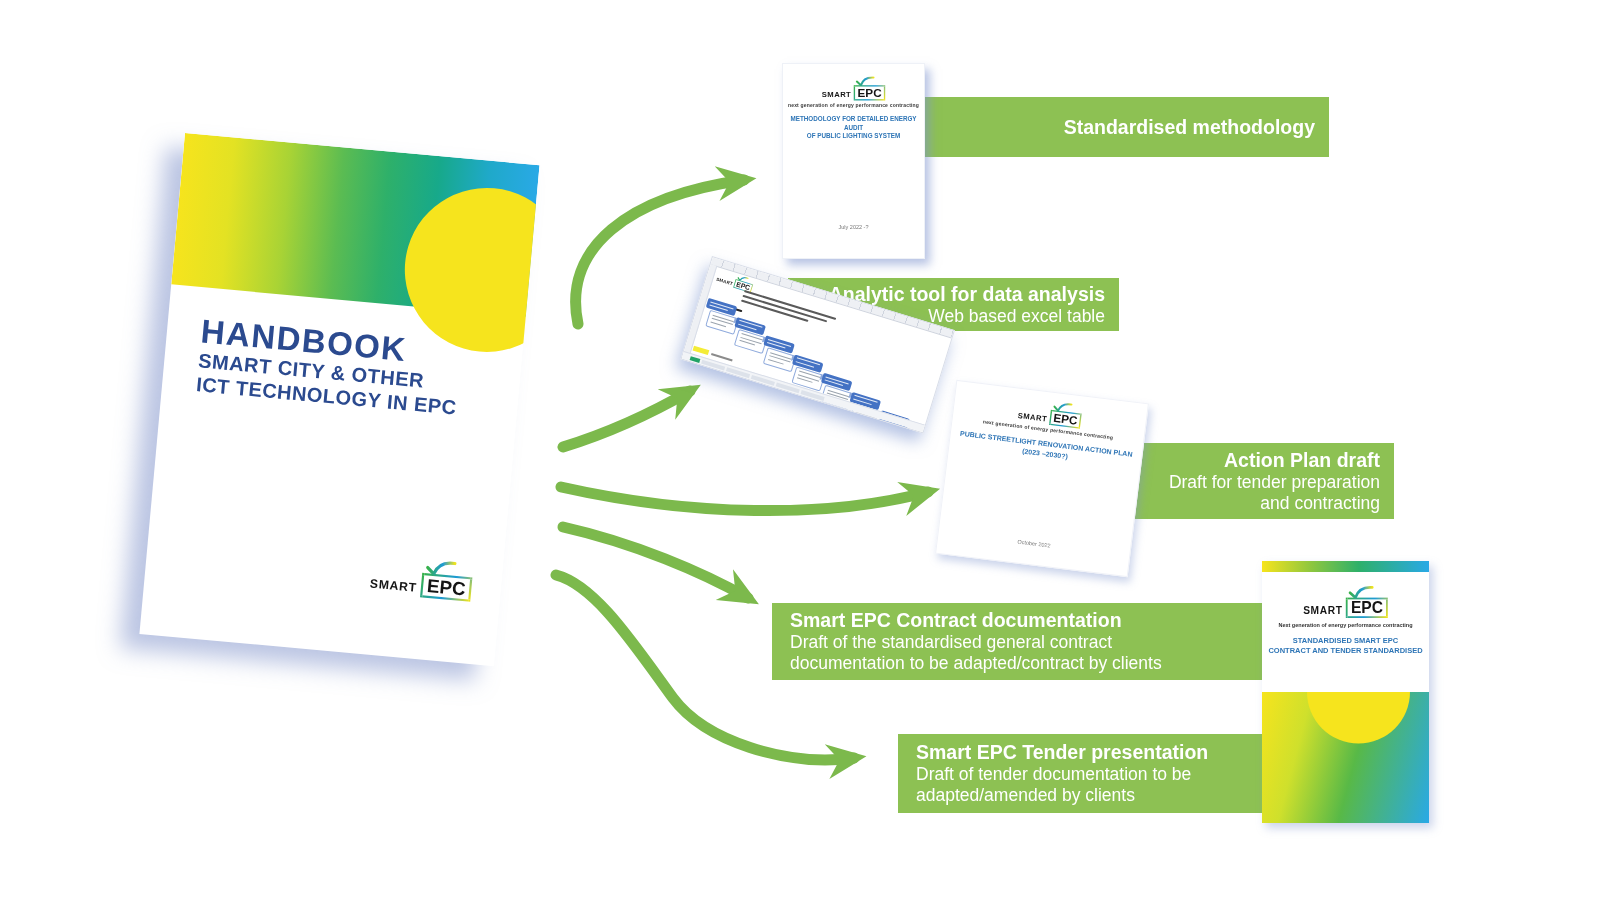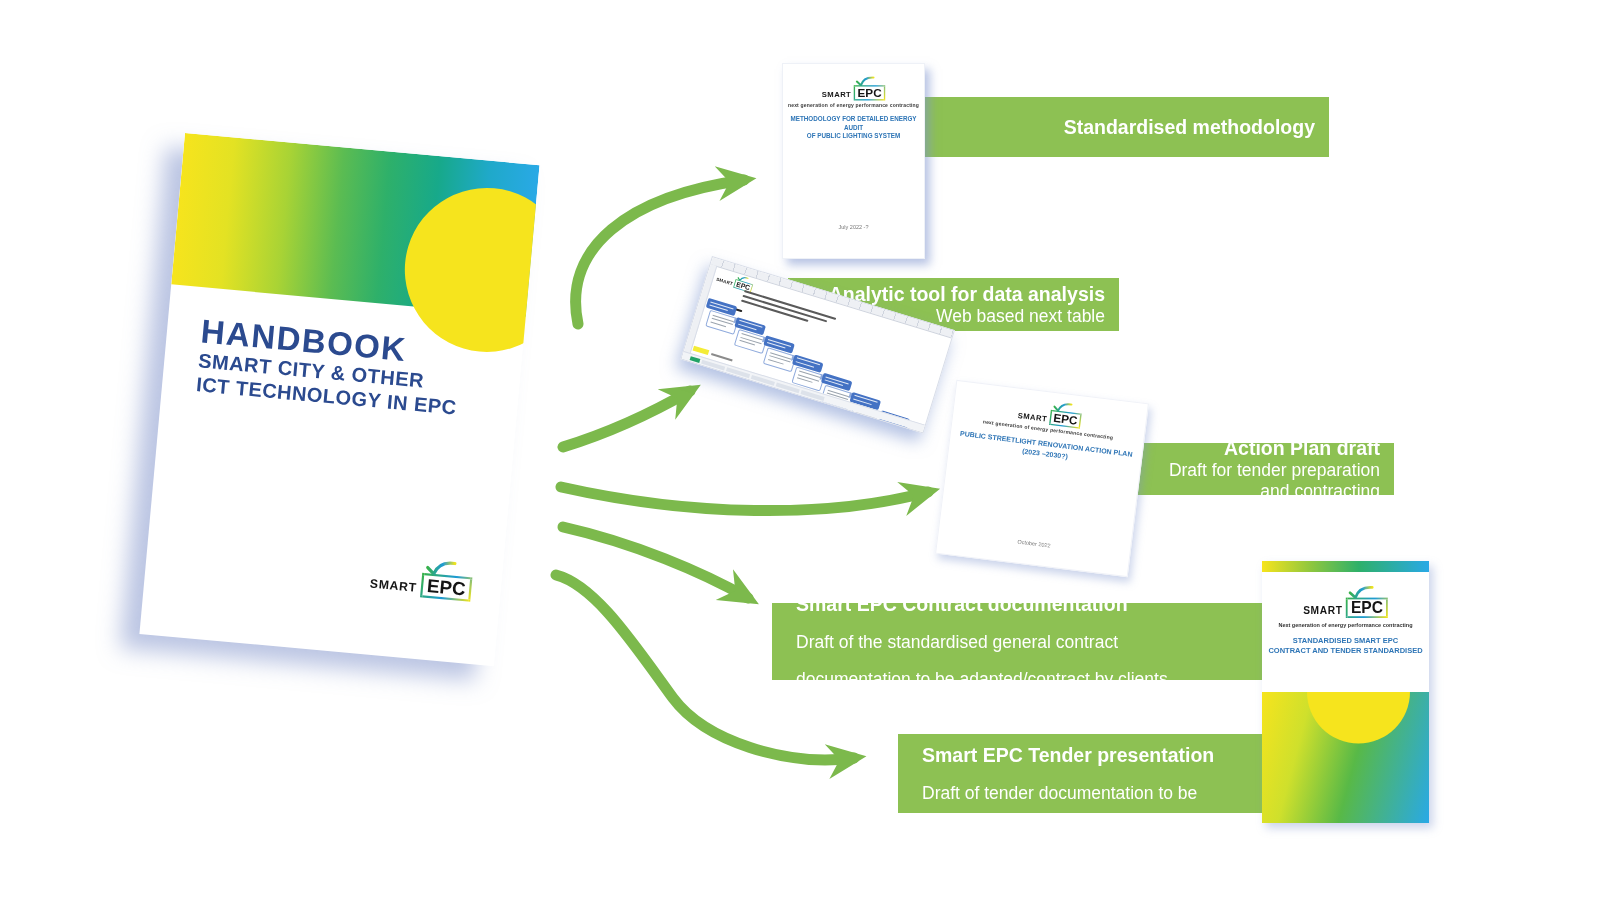--- a/index.html
+++ b/index.html
@@ -44,24 +44,24 @@
   .doc-action .pg-logo{margin-top:10px;transform:scale(.45);transform-origin:top center;height:22px;}
   .doc-action .tagline{margin-top:2px;}
   .doc-action .doc-title{margin-top:7px;font-size:7px;line-height:1.4;padding:0 4px;}
   .doc-action .doc-footer{bottom:18px;}
 
   
   .banner{background:var(--banner_green);color:#fff;z-index:2;display:flex;flex-direction:column;justify-content:center;line-height:1.18;}
   .banner .b-title{font-weight:bold;font-size:19.5px;}
   .banner .b-sub{font-size:17.5px;}
   .banner.right{text-align:right;padding-right:14px;}
-  .banner.left{text-align:left;padding-left:24px;gap:16px;}
+  .banner.left{text-align:left;padding-left:18px;}
   .banner-methodology{left:920px;top:97px;width:395px;height:60px;}
   .banner-analytic{left:788px;top:278px;width:317px;height:53px;}
-  .banner-actionplan{left:1125px;top:443px;width:255px;height:52px;clip-path:polygon(13px 0,100% 0,100% 100%,0 100%);}
+  .banner-actionplan{left:1125px;top:443px;width:255px;height:76px;clip-path:polygon(13px 0,100% 0,100% 100%,0 100%);}
   .banner-contract{left:772px;top:603px;width:494px;height:77px;}
   .banner-tender{left:898px;top:734px;width:368px;height:79px;}
 
   
   .sheet{left:712px;top:256px;width:252px;height:106px;background:#fff;border:1px solid #d8dde8;transform:rotate(17deg);transform-origin:0 0;z-index:3;box-shadow:-2px 10px 16px rgba(120,145,205,.55);overflow:hidden;}
   .sheet-colhead{position:absolute;top:0;left:0;right:0;height:7px;background:repeating-linear-gradient(90deg,#eef0f4 0 11px,#cfd4de 11px 12px);border-bottom:1px solid #cfd4de;}
   .sheet-rowhead{position:absolute;top:7px;left:0;bottom:7px;width:6px;background:#eef0f4;border-right:1px solid #d8dde8;}
   .sheet-logo{position:absolute;left:10px;top:10px;transform:scale(.26);transform-origin:top left;}
   .sheet-textline{position:absolute;height:2px;background:#5a5a5a;border-radius:1px;}
   .flow-box{position:absolute;width:30px;height:10px;background:var(--excel_blue);border-radius:2px;}
@@ -150,21 +150,21 @@
     </div>
     <div class="doc-footer">July 2022 -?</div>
   </div>
 
   <div class="abs banner right banner-methodology">
     <div class="b-title">Standardised methodology</div>
   </div>
 
   <div class="abs banner right banner-analytic">
     <div class="b-title">Analytic tool for data analysis</div>
-    <div class="b-sub">Web based next table</div>
+    <div class="b-sub">Web based excel table</div>
   </div>
 
   <div class="abs sheet">
     <div class="sheet-colhead"></div>
     <div class="sheet-rowhead"></div>
     <div class="sheet-logo">
       <span class="logo">
         <span class="logo-smart">SMART</span>
         <span class="logo-epc-wrap">
           <svg class="logo-check" viewBox="0 0 44 22">
@@ -289,20 +289,21 @@
 
   <div class="abs banner left banner-contract">
     <div class="b-title">Smart EPC Contract documentation</div>
     <div class="b-sub">Draft of the standardised general contract</div>
     <div class="b-sub">documentation to be adapted/contract by clients</div>
   </div>
 
   <div class="abs banner left banner-tender">
     <div class="b-title">Smart EPC Tender presentation</div>
     <div class="b-sub">Draft of tender documentation to be</div>
+    <div class="b-sub">adapted/amended by clients</div>
   </div>
 
   <div class="abs cover">
     <div class="cover-strip"></div>
     <div class="cover-mid">
       <div class="pg-logo">
         <span class="logo">
           <span class="logo-smart">SMART</span>
           <span class="logo-epc-wrap">
             <svg class="logo-check" viewBox="0 0 44 22">

